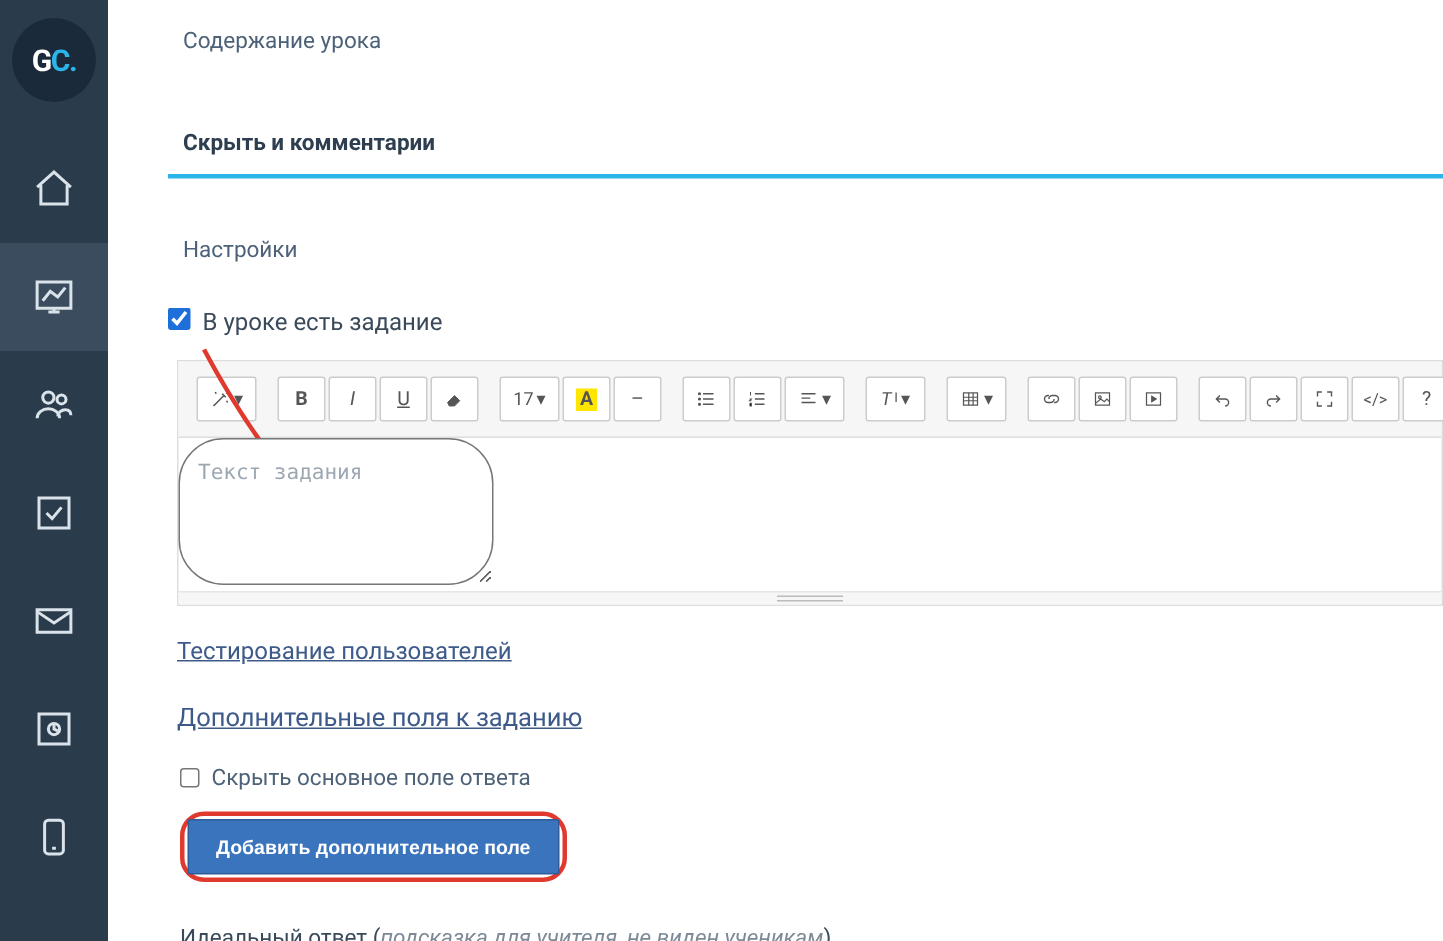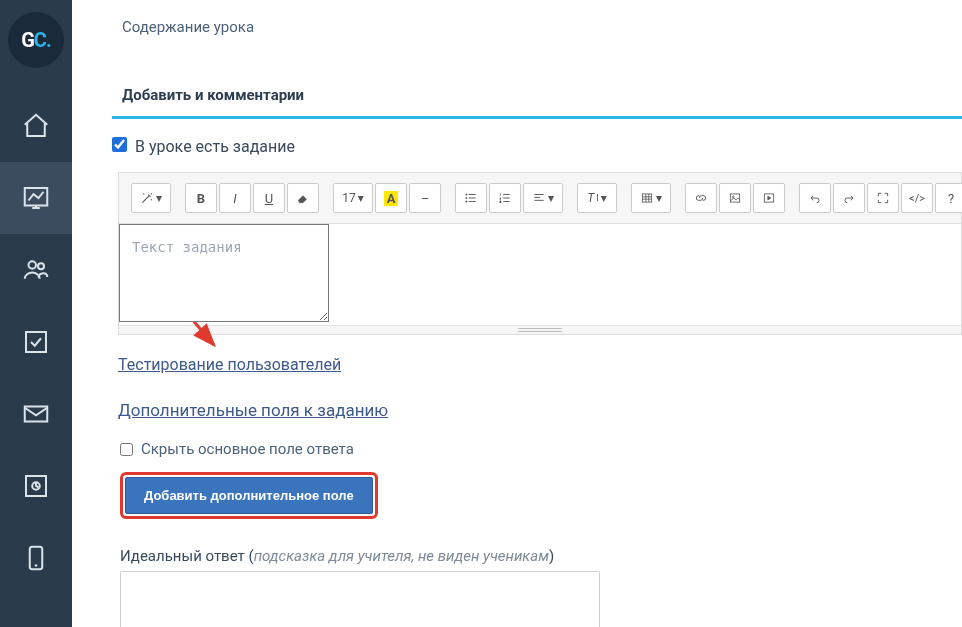--- a/index.html
+++ b/index.html
@@ -19,32 +19,32 @@
   .tab.active { font-weight: 700; color: #2d3e50; border-bottom: 3px solid #2cb5e8; }
   .check-row { margin: 18px 0 16px 0; display: flex; align-items: flex-start; gap: 8px; font-size: 16px; color: #3a4a5a; }
   .check-row input[type=checkbox] { width: 15px; height: 15px; accent-color: #1e6fd9; }
   .editor-wrap { margin-left: 6px; border: 1px solid #ddd; }
   .toolbar { background: #f6f6f6; border-bottom: 1px solid #ddd; padding: 10px 12px; display: flex; gap: 14px; flex-wrap: nowrap; }
   .tb-group { display: flex; gap: 2px; }
   .tb-btn { width: 32px; height: 30px; border: 1px solid #ccc; background: #fff; display: flex; align-items: center; justify-content: center; font-size: 13px; color: #555; cursor: pointer; border-radius: 2px; }
   .tb-btn.small-text { width: 40px; font-size: 12px; gap:2px; }
   .tb-btn svg { width: 14px; height: 14px; stroke: #555; }
   .tb-btn .hl { background: #ffe600; padding: 0 3px; font-weight: 700; }
-  .editor-area { min-height: 98px; padding: 14px 12px; color: #9ca7b2; font-size: 14px; background: #fff; position: relative; }
+  .editor-area { min-height: 98px; padding: 14px 12px; color: #9ca7b2; font-size: 14px; background: #fff; position: relative; border-radius: 30px; }
   .editor-area::placeholder { color: #9ca7b2; }
   .resize-grip { height: 9px; background: #f6f6f6; border-top: 1px solid #e5e5e5; display: flex; justify-content: center; align-items: center; }
   .resize-grip span { width: 44px; height: 4px; border-top: 1px solid #bbb; border-bottom: 1px solid #bbb; }
   .link-row { margin: 20px 0 10px 6px; }
   .link-row a { color: #3e5a8a; font-size: 16px; text-decoration: underline; }
   .extra-link { margin: 26px 0 10px 6px; }
   .extra-link a { color: #3e5a8a; font-size: 17px; text-decoration: underline; }
   .extra-box { margin: 20px 0 0 8px; padding: 0 16px 0 0; }
   .hide-row { display: flex; align-items: center; gap: 8px; margin-bottom: 14px; font-size: 15px; color: #4d6278; }
   .hide-row input[type=checkbox] { width: 13px; height: 13px; }
-  .add-btn-wrap { display: inline-block; border: 3px solid #e03a2f; border-radius: 6px; padding: 2px; margin-bottom: 28px; }
+  .add-btn-wrap { display: inline-block; border: 3px solid #e03a2f; border-radius: 16px; padding: 2px; margin-bottom: 28px; }
   .add-btn { background: #3a74bd; color: #fff; border: 1px solid #2d5c99; padding: 10px 18px; font-size: 13px; font-weight: 700; cursor: pointer; border-radius: 2px; }
   .ideal-label { font-size: 15px; color: #3a4a5a; margin-bottom: 6px; }
   .ideal-label .hint { font-style: italic; color: #7d8a97; }
   .ideal-ta { width: 480px; min-height: 90px; border: 1px solid #c8ced4; border-radius: 2px; resize: both; padding: 6px; font-family: inherit; font-size: 14px; }
   .red-arrow { position: absolute; left: 52px; top: 225px; pointer-events: none; }
 </style>
 </head>
 <body>
 
 <div class="layout">
@@ -106,21 +106,22 @@
       <defs>
           <marker id="ah" markerWidth="10" markerHeight="10" refX="7" refY="3" orient="auto">
             <path d="M0,0 L8,3 L0,6 Z" fill="#e03a2f"></path>
           </marker>
         </defs>
       <path d="M 12 8 Q 45 70 90 120" stroke="#e03a2f" stroke-width="3" fill="none" marker-end="url(#ah)"></path>
     </svg>
 
     <div class="tabs">
       <div class="tab">Содержание урока</div>
-      <div class="tab active">Добавить и комментарии</div>
+      <div class="tab active">Скрыть и комментарии</div>
+      <div class="tab">Настройки</div>
     </div>
 
     <label class="check-row">
       <input type="checkbox" checked="" style="">
       <span>В уроке есть задание</span>
     </label>
 
     <div class="editor-wrap">
       <div class="toolbar">
         <div class="tb-group">

